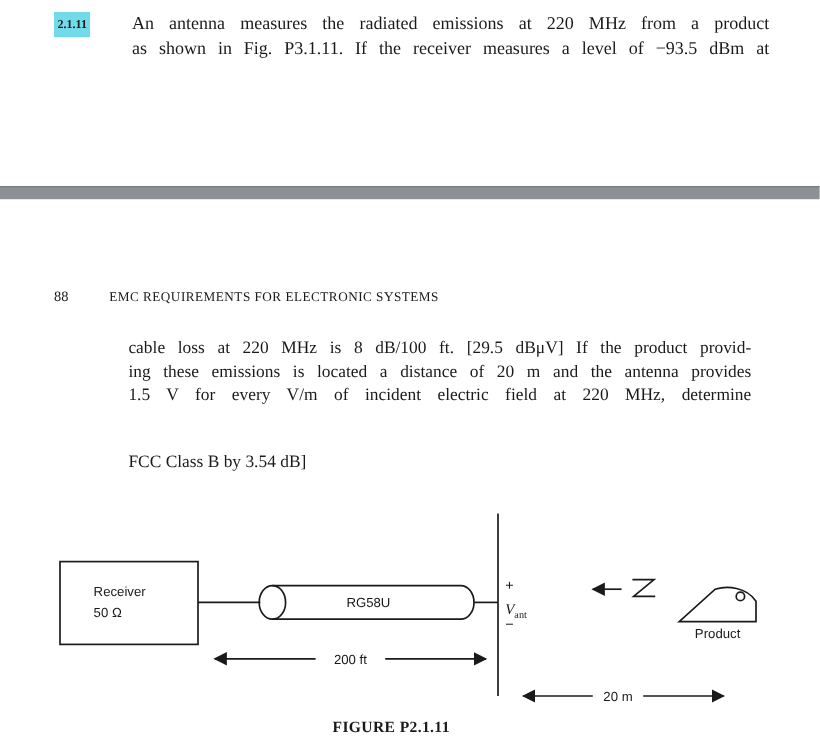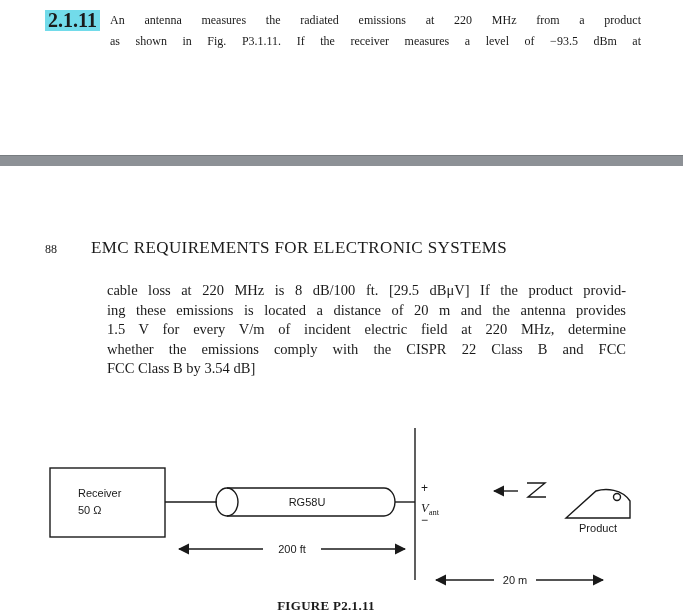--- a/index.html
+++ b/index.html
@@ -9,46 +9,46 @@
     font-family:"Liberation Serif", serif;
     color:var(--ink, #1a1a1a);
     position:relative; overflow:hidden;
   }
   .page { position:relative; width:683px; height:615px; background:#ffffff; }
 
   
   .problem-top { position:absolute; top:10px; left:45px; width:600px; }
   .prob-num {
     position:absolute; left:0; top:0;
-    font-weight:bold; font-size:20px; line-height:21px;
+    font-weight:bold; font-size:10px; line-height:21px;
     background:var(--highlight, #72dbea);
     padding:0 3px;
   }
   .prob-text { position:absolute; left:65px; top:0; width:531px; }
 
   .jline {
-    font-size:12px; line-height:21px;
+    font-size:15px; line-height:21px;
     text-align:justify; text-align-last:justify;
   }
   .lline {
     font-size:15px; line-height:21px;
-    text-align:right; text-align-last:left;
+    text-align:right; text-align-last:left;margin-top:36px;
   }
 
   
   .divider {
     position:absolute; top:155px; left:0; width:683px; height:11px;
     background:var(--divider, #8d9196);
     border-top:1px solid #777c80;
   }
 
   
   .running-header { position:absolute; top:238px; left:45px; white-space:nowrap; }
   .pagenum { font-size:12px; }
-  .runtitle { font-size:17px; letter-spacing:0.4px; margin-left:30px; }
+  .runtitle { font-size:11px; letter-spacing:0.4px; margin-left:30px; }
 
   
   .body-par { position:absolute; top:281px; left:107px; width:519px; }
   .body-par div { font-size:14.5px; line-height:19.5px; }
 
   
   .figure { position:absolute; top:420px; left:0; }
   .figure line, .figure path, .figure rect,
   .figure ellipse, .figure circle, .figure polyline {
     stroke:var(--ink, #1a1a1a); stroke-width:1.4; fill:none;
@@ -81,21 +81,20 @@
 
   <div class="running-header">
     <span class="pagenum">88</span>
     <span class="runtitle">EMC REQUIREMENTS FOR ELECTRONIC SYSTEMS</span>
   </div>
 
   <div class="body-par">
     <div class="jline">cable loss at 220 MHz is 8 dB/100 ft. [29.5 dBμV] If the product provid-</div>
     <div class="jline">ing these emissions is located a distance of 20 m and the antenna provides</div>
     <div class="jline">1.5 V for every V/m of incident electric field at 220 MHz, determine</div>
-    <div class="jline">whether the emissions comply with the CISPR 22 Class B and FCC</div>
     <div class="lline">FCC Class B by 3.54 dB]</div>
   </div>
 
   <svg class="figure" width="683" height="195" viewBox="0 0 683 195" xmlns="http://www.w3.org/2000/svg">
     <defs>
       <marker id="arr" viewBox="0 0 10 10" refX="9" refY="5" markerWidth="8" markerHeight="8" orient="auto">
         <path d="M0,0 L10,5 L0,10 z" style="fill:#1a1a1a; stroke:none;"></path>
       </marker>
     </defs>
 

